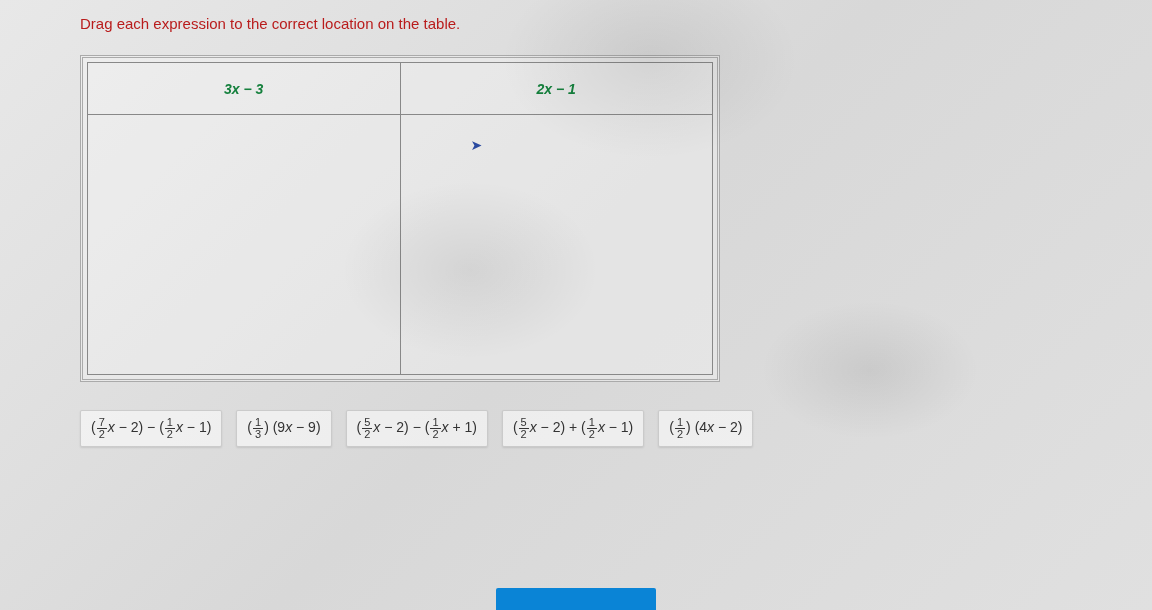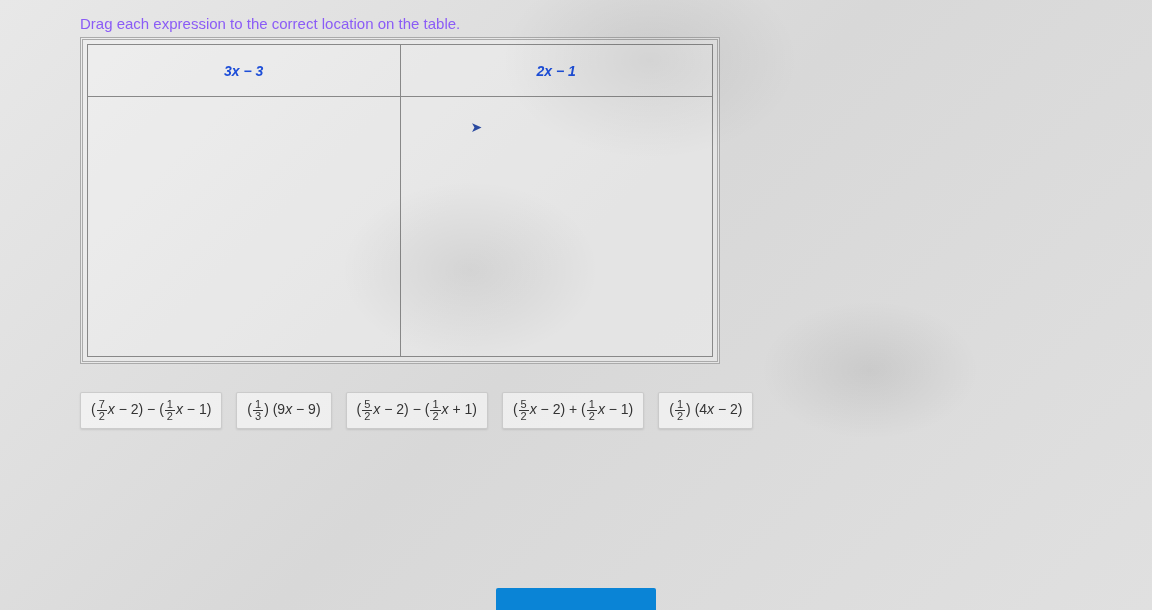--- a/index.html
+++ b/index.html
@@ -21,41 +21,42 @@
       position: absolute;
       background: radial-gradient(ellipse, rgba(0,0,0,0.08) 0%, rgba(0,0,0,0) 70%);
       border-radius: 50%;
       pointer-events: none;
     }
     .blob1 { width: 300px; height: 200px; top: -40px; left: 500px; }
     .blob2 { width: 260px; height: 180px; top: 180px; left: 340px; }
     .blob3 { width: 220px; height: 140px; top: 300px; left: 760px; }
     .instructions {
       font-size: 15px;
-      color: #8b5cf6;
+      color: #b91c1c;
       line-height: 1.8;
+      margin-bottom: 18px;
     }
     .table-wrap {
       border: 3px double #aaa;
       padding: 4px;
       width: 640px;
       background: rgba(255,255,255,0.3);
     }
     table {
       border-collapse: collapse;
       width: 100%;
     }
     th, td {
       border: 1px solid #888;
     }
     th {
       height: 52px;
       font-weight: bold;
       font-size: 14px;
-      color: #1d4ed8;
+      color: #15803d;
       text-align: center;
       vertical-align: middle;
       font-style: normal;
     }
     td.dropzone {
       height: 260px;
       vertical-align: top;
       position: relative;
     }
     .cursor {

